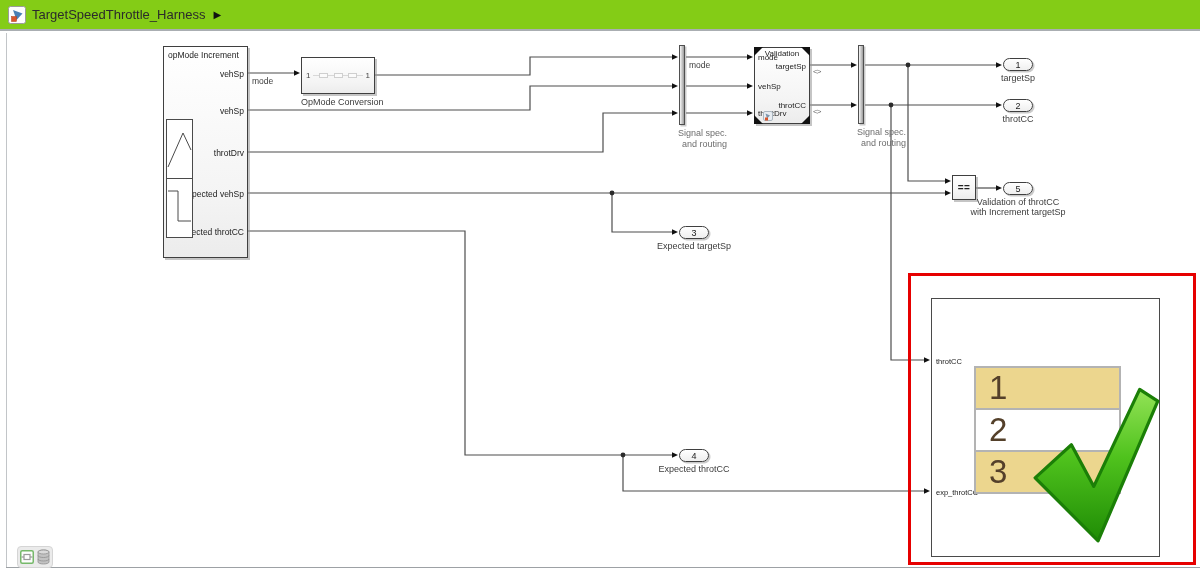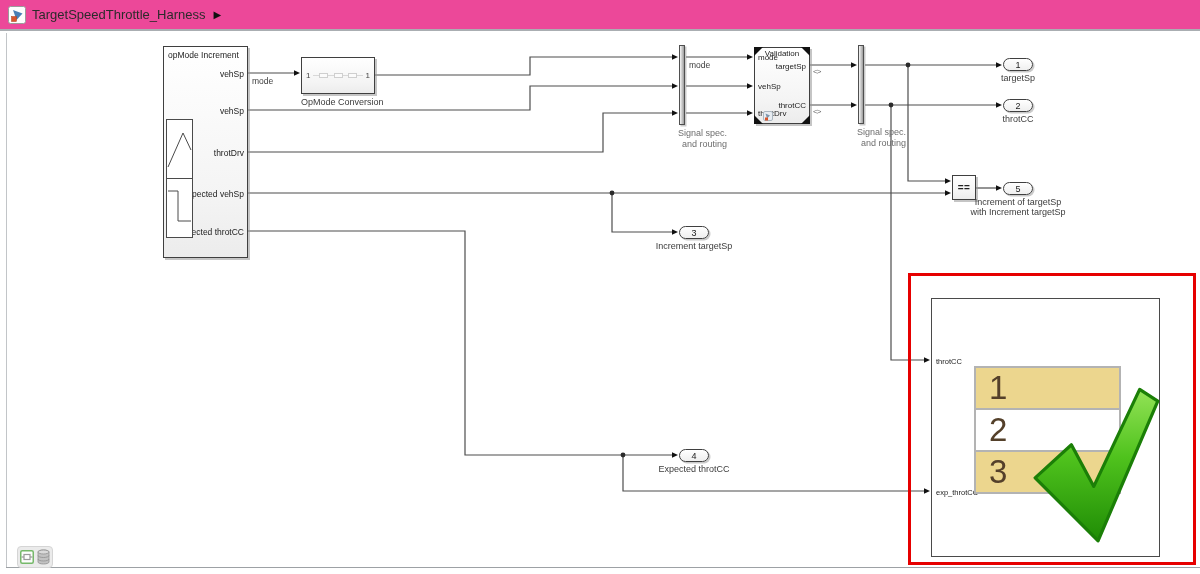--- a/index.html
+++ b/index.html
@@ -5,21 +5,21 @@
   * { margin:0; padding:0; box-sizing:border-box; }
   html,body { width:1200px; height:574px; }
   body {
     font-family:"Liberation Sans", sans-serif;
     background:#ffffff; position:relative; overflow:hidden;
     color:#1a1a1a;
   }
   
   .topbar {
     position:absolute; left:0; top:0; width:1200px; height:31px;
-    background:#ec4899; border-bottom:2px solid #aaaeb2;
+    background:#84cc16; border-bottom:2px solid #aaaeb2;
     display:flex; align-items:center; padding-left:8px;
   }
   .topbar .model-icon { width:18px; height:18px; margin-right:6px; }
   .topbar .title { font-size:13px; color:#2b2b2b; }
   .topbar .crumb-arrow { font-size:10px; color:#111; margin-left:8px; }
 
   
   .canvas { position:absolute; left:0; top:33px; width:1200px; height:541px; background:#fff; }
   .frame-left  { position:absolute; left:6px; top:0; width:1px; height:534px; background:#c2c5c8; }
   .frame-bottom{ position:absolute; left:6px; top:534px; width:1194px; height:1px; background:#9da1a5; }
@@ -226,32 +226,32 @@
   <div class="outport-caption" style="left:1018px; top:40px;">targetSp</div>
 
   <div class="outport" style="left:1003px; top:66px;">
     <span>2</span>
     </div>
   <div class="outport-caption" style="left:1018px; top:81px;">throtCC</div>
 
   <div class="outport" style="left:679px; top:193px;">
     <span>3</span>
     </div>
-  <div class="outport-caption" style="left:694px; top:208px;">Increment targetSp</div>
+  <div class="outport-caption" style="left:694px; top:208px;">Expected targetSp</div>
 
   <div class="outport" style="left:679px; top:416px;">
     <span>4</span>
     </div>
   <div class="outport-caption" style="left:694px; top:431px;">Expected throtCC</div>
 
   <div class="outport" style="left:1003px; top:149px;">
     <span>5</span>
     </div>
   <div class="outport-caption" style="left:1018px; top:164px;">
-    <div>Increment of targetSp</div>
+    <div>Validation of throtCC</div>
     <div>with Increment targetSp</div>
   </div>
 
   <div class="selection-box" style="left:908px; top:240px; width:288px; height:292px;"></div>
 
   <div class="verify-block" style="left:931px; top:265px; width:229px; height:259px;">
     <div class="verify-port" style="left:4px; top:58px;">throtCC</div>
     <div class="verify-port" style="left:4px; top:189px;">exp_throtCC</div>
     <div class="seq-table" style="left:42px; top:67px; width:147px; height:128px;">
       <div class="seq-row row-tan">

